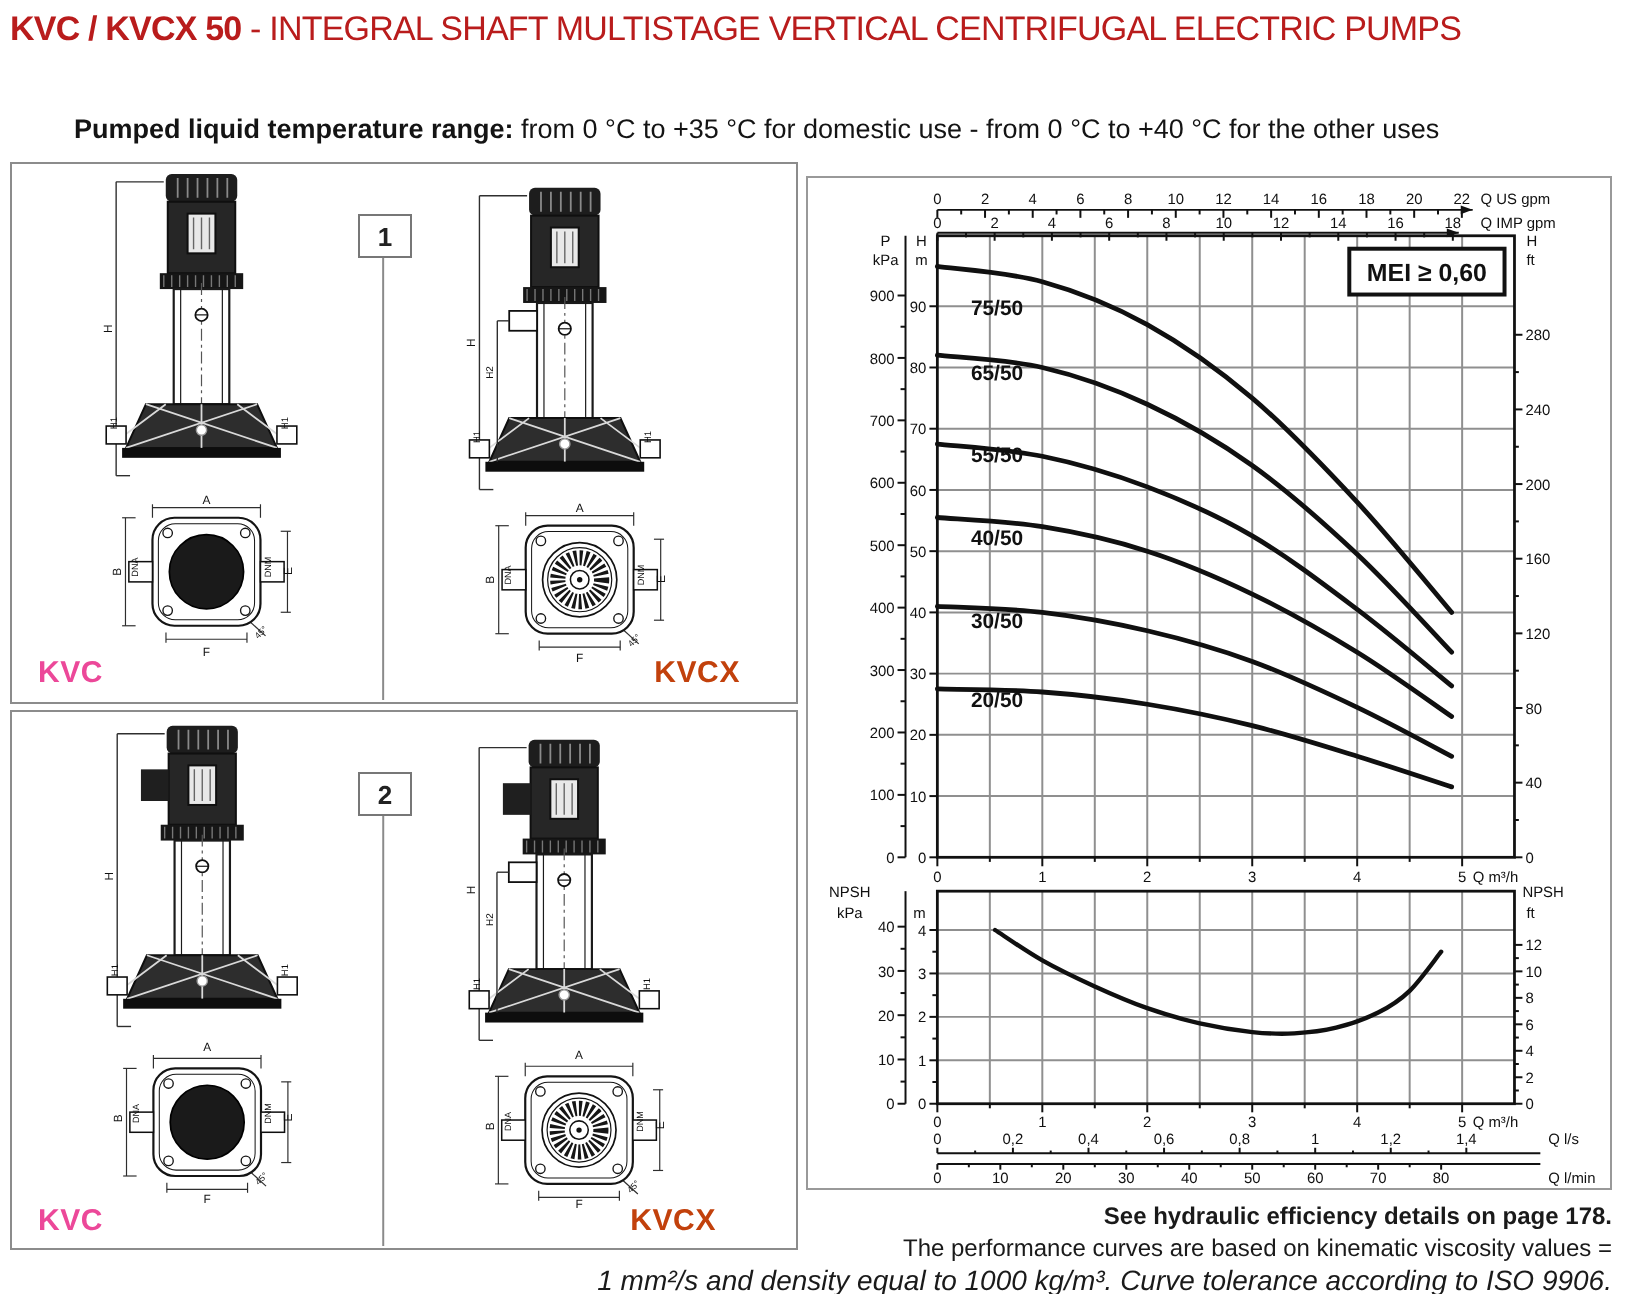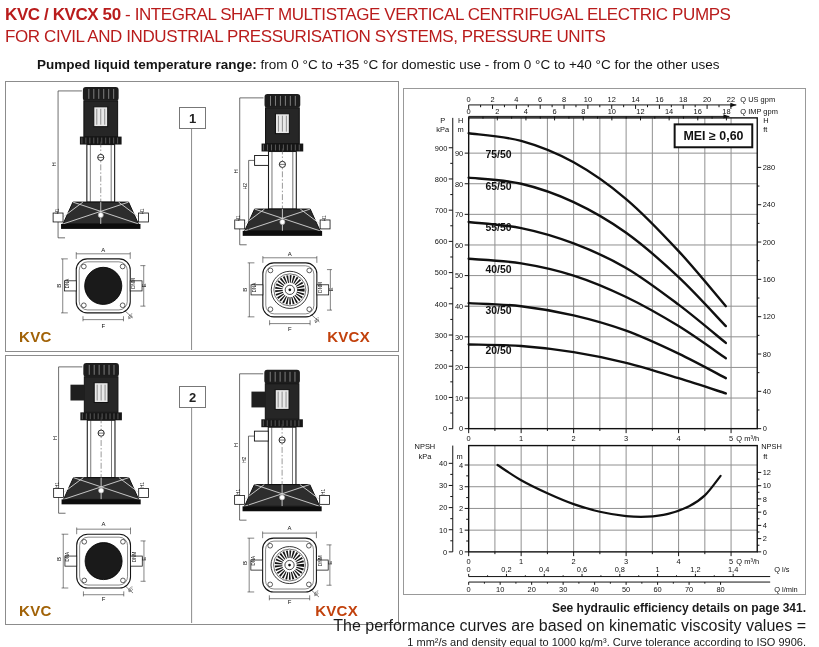--- a/index.html
+++ b/index.html
@@ -9,39 +9,38 @@
   .hdr .tr{font-weight:normal;}
   .sub{position:absolute;left:5px;top:57px;font-size:13.5px;color:#141414;white-space:nowrap;padding-left:32px;}
   .sub .sb{font-weight:bold;}
   .panel{position:absolute;left:5px;width:394px;border:1px solid #8c8c8c;background:#fff;box-sizing:border-box;}
   #panel1{top:81px;height:271px;}
   #panel2{top:355px;height:270px;}
   .panel svg.art{position:absolute;left:0;top:0;width:100%;height:100%;}
   .numbox{position:absolute;left:173px;width:25px;height:20px;border:1px solid #777;background:#fff;display:flex;align-items:center;justify-content:center;font-weight:bold;font-size:13px;color:#222;}
   #panel1 .numbox{top:25px;}
   #panel2 .numbox{top:30px;}
-  .kvc{position:absolute;left:13px;top:246px;font-weight:bold;font-size:15px;letter-spacing:.3px;color:#a16207;}
+  .kvc{position:absolute;left:13px;top:246px;font-weight:bold;font-size:15px;letter-spacing:.3px;color:#ec4899;}
   .kvcx{position:absolute;top:246px;font-weight:bold;font-size:15px;letter-spacing:.3px;color:#c2410c;}
   #panel1 .kvcx{right:28px;}
   #panel2 .kvcx{right:40px;}
   .chartbox{position:absolute;left:403px;top:88px;width:403px;height:507px;border:1px solid #999;box-sizing:border-box;background:#fff;}
   .chartbox svg{display:block;width:100%;height:100%;}
   .footer{position:absolute;right:13px;top:601px;text-align:right;color:#1a1a1a;}
   .f1{font-size:12px;font-weight:bold;}
-  .f2{font-size:16px;margin-top:2px;}
-  .f3{font-size:11px;margin-top:1px;}
+  .f2{font-size:12px;margin-top:2px;}
+  .f3{font-size:14px;margin-top:1px;font-style:italic;}
   .dim{stroke:#2e2e2e;stroke-width:0.7;fill:none;}
   text{font-family:"Liberation Sans",sans-serif;}
 </style>
 </head>
 <body>
 
 <div class="hdr">
   <div><span class="tb">KVC / KVCX 50</span><span class="tr"> - INTEGRAL SHAFT MULTISTAGE VERTICAL CENTRIFUGAL ELECTRIC PUMPS</span></div>
-  <div class="tr">FOR CIVIL AND INDUSTRIAL PRESSURISATION SYSTEMS, PRESSURE UNITS</div>
 </div>
 <div class="sub">
   <span class="sb">Pumped liquid temperature range:</span><span> from 0 °C to +35 °C for domestic use - from 0 °C to +40 °C for the other uses</span>
 </div>
 
 <div class="panel" id="panel1">
   <svg class="art" id="panel1-svg" viewBox="0 0 394 271">
     <defs>
       <g id="pump-side">
         <line x1="5" y1="4" x2="5" y2="152" class="dim"></line>
@@ -550,16 +549,16 @@
       <text x="223.22" y="504.5" font-size="7.5" text-anchor="middle" fill="#111" font-weight="normal">50</text>
       <text x="254.864" y="504.5" font-size="7.5" text-anchor="middle" fill="#111" font-weight="normal">60</text>
       <text x="286.50800000000004" y="504.5" font-size="7.5" text-anchor="middle" fill="#111" font-weight="normal">70</text>
       <text x="318.15200000000004" y="504.5" font-size="7.5" text-anchor="middle" fill="#111" font-weight="normal">80</text>
       <text x="372" y="504.5" font-size="7.5" text-anchor="start" fill="#111" font-weight="normal">Q l/min</text>
       <path d="M94.007 377.5 C97.9625 380.04333333333335,109.38950000000001 388.03666666666663,117.74000000000001 392.76 C126.0905 397.48333333333335,135.32000000000002 401.8433333333333,144.11 405.84 C152.9 409.83666666666664,161.69000000000003 413.65166666666664,170.48000000000002 416.74 C179.27 419.8283333333334,188.06 422.37166666666667,196.85 424.37 C205.64 426.36833333333334,215.309 427.89433333333335,223.22 428.73 C231.131 429.5656666666667,237.284 429.74733333333336,244.316 429.384 C251.348 429.02066666666667,258.38000000000005 428.29400000000004,265.41200000000003 426.55 C272.444 424.806,280.355 422.0083333333333,286.50800000000004 418.91999999999996 C292.66100000000006 415.8316666666666,297.05600000000004 413.1066666666666,302.33000000000004 408.02 C307.60400000000004 402.93333333333334,315.515 391.66999999999996,318.152 388.4" fill="none" stroke="#101010" stroke-width="2.2" stroke-linecap="round"></path>
     </svg>
 </div>
 
 <div class="footer">
-  <div class="f1">See hydraulic efficiency details on page 341.</div>
+  <div class="f1">See hydraulic efficiency details on page 178.</div>
   <div class="f2">The performance curves are based on kinematic viscosity values =</div>
   <div class="f3">1 mm²/s and density equal to 1000 kg/m³. Curve tolerance according to ISO 9906.</div>
 </div>
 
 </body></html>

